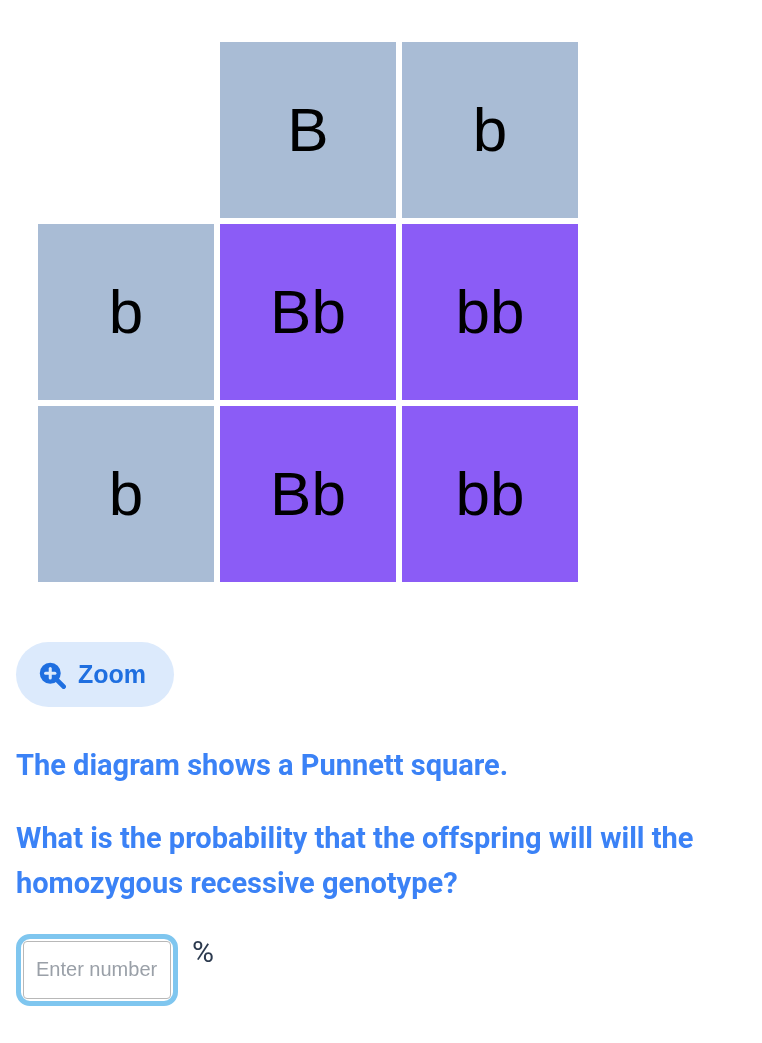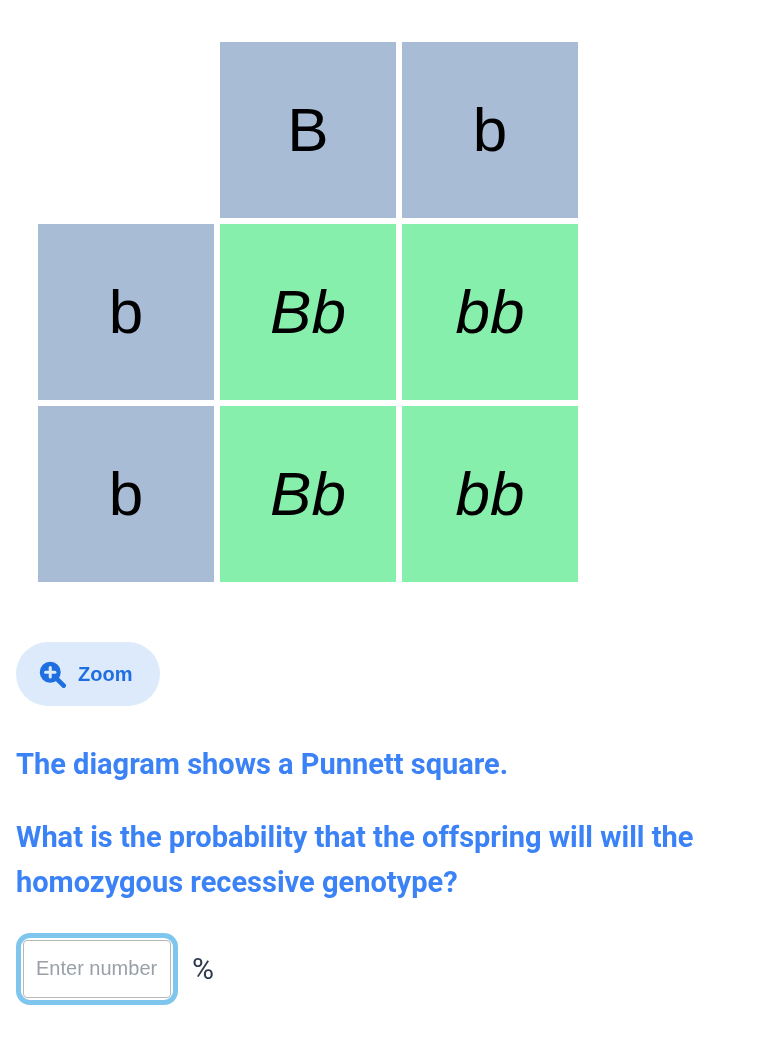--- a/index.html
+++ b/index.html
@@ -29,56 +29,54 @@
     justify-content: center;
     font-size: 62px;
     line-height: 1;
     font-family: Arial, Helvetica, sans-serif;
     color: #000;
   }
   .cell.header {
     background: #a9bcd5;
   }
   .cell.body {
-    background: #86efac;
-    font-style: italic;
+    background: #8b5cf6;
   }
   .cell.empty {
     background: transparent;
   }
   .zoom-btn {
     display: inline-flex;
     align-items: center;
     gap: 12px;
     background: #dceafc;
     color: #1f6fe0;
     border: none;
     border-radius: 999px;
     padding: 18px 28px 18px 22px;
-    font-size: 20px;
+    font-size: 25px;
     font-weight: 700;
     cursor: pointer;
     margin-top: 20px;
     margin-bottom: 36px;
   }
   .zoom-btn svg {
     width: 28px;
     height: 28px;
     display: block;
   }
   .question-text {
     font-size: 29px;
     line-height: 1.55;
     color: #3b82f6;
     margin: 0 0 28px 0;
     font-weight: 700;
   }
   .answer-row {
     display: flex;
-    align-items: center;
     gap: 14px;
     margin-top: 20px;
   }
   .input-wrap {
     border: 5px solid #7fc6ef;
     border-radius: 14px;
     padding: 2px;
     display: inline-block;
   }
   .answer-input {

